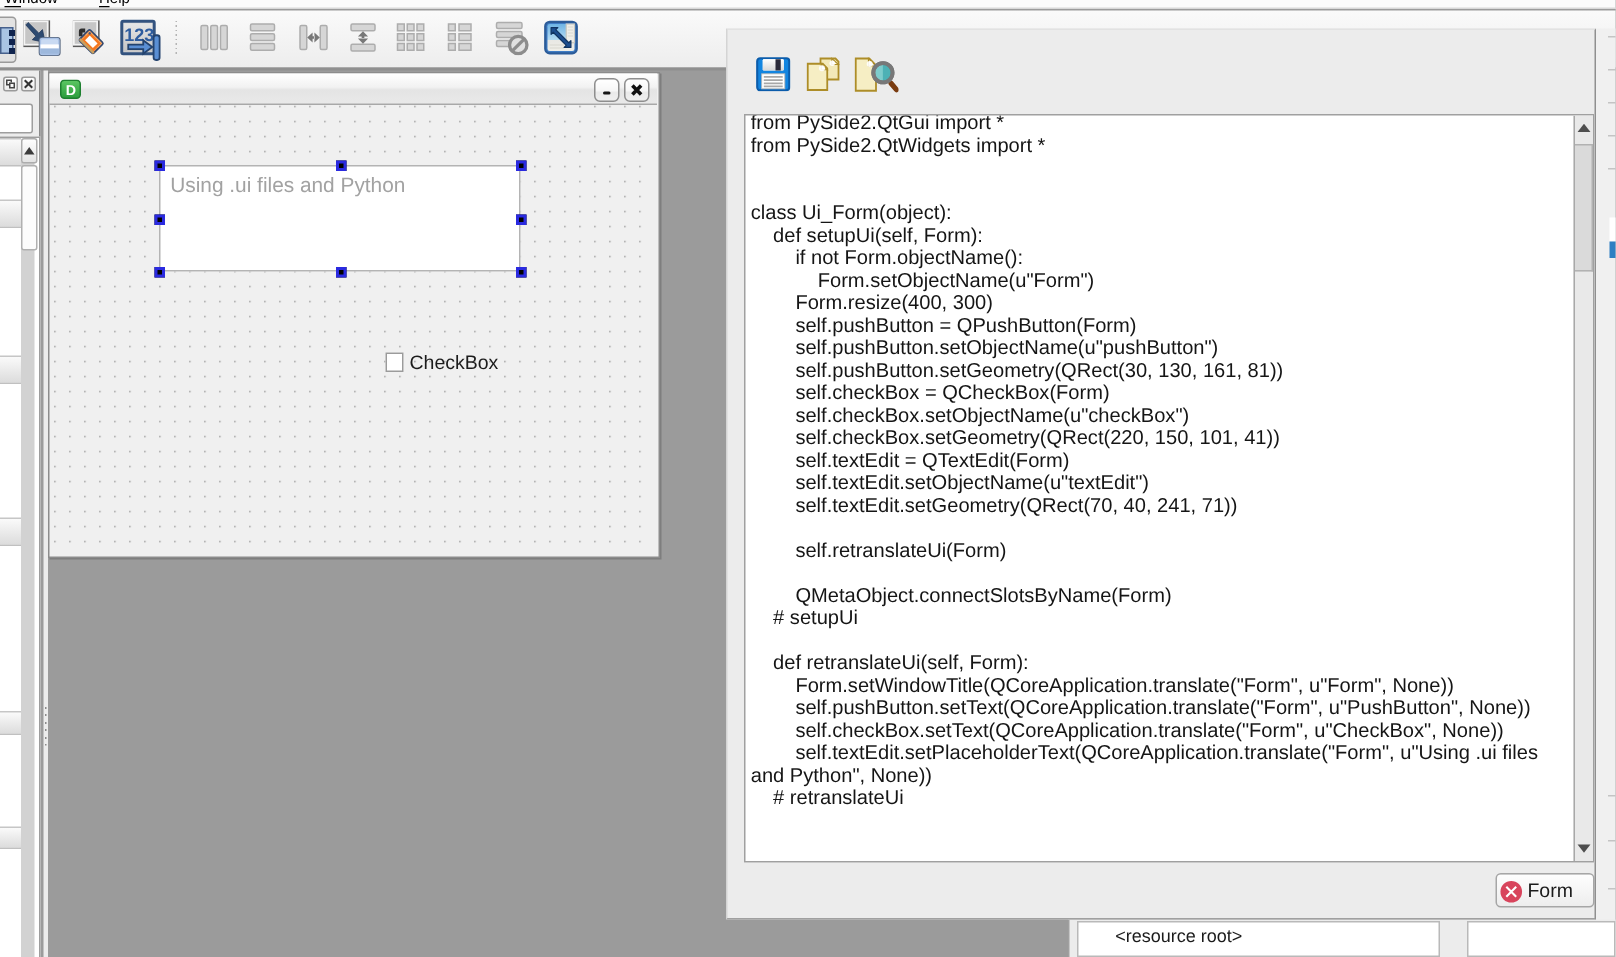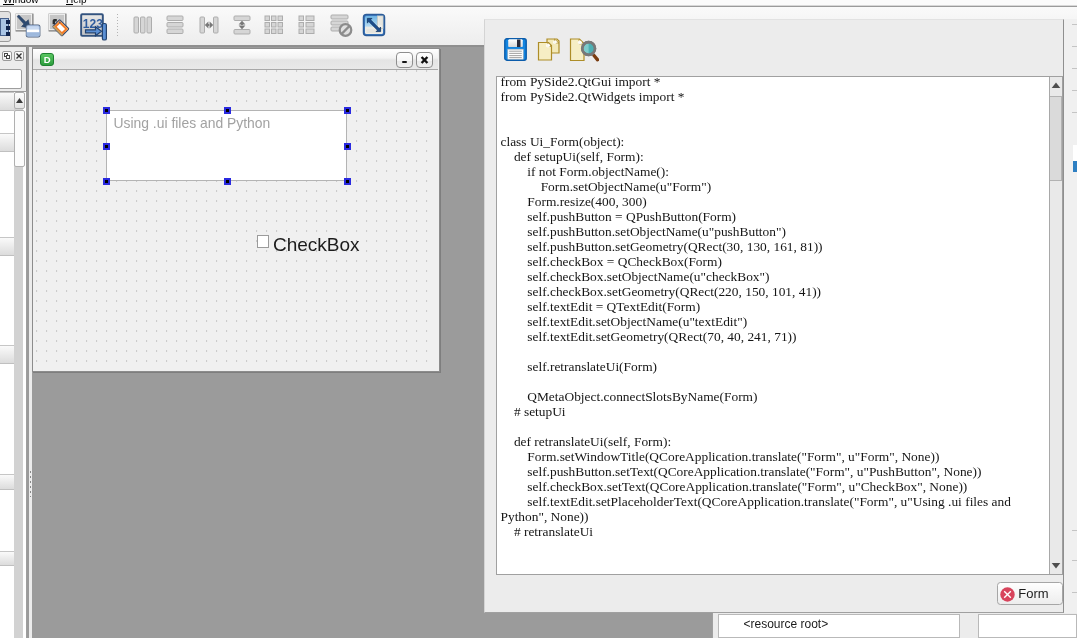--- a/index.html
+++ b/index.html
@@ -214,21 +214,21 @@
     <rect width="400" height="300" fill="#f0f0f0"></rect>
     <rect width="400" height="300" fill="url(#dots)"></rect>
   </svg>
 
   <div class="a" style="left:73px;top:61px;width:241px;height:71px;background:#fff;border:1px solid #b4b4b4">
     <div class="a" style="left:6.5px;top:3.5px;font-size:13.9px;color:#a2a2a2">Using .ui files and Python</div>
   </div>
 
 
   <div class="a" style="left:223.5px;top:186px;width:12.5px;height:12.5px;background:#fff;border:1px solid #9b9b9b"></div>
-  <div class="a" style="left:240px;top:185px;font-size:19px;color:#1c1c1c">CheckBox</div>
+  <div class="a" style="left:240px;top:185px;font-size:13px;color:#1c1c1c">CheckBox</div>
 </div>
 
 <div class="a" style="left:103px;top:107px;width:7px;height:7px;background:#000;border:2px solid #2a2ae0"></div>
 <div class="a" style="left:223.5px;top:107px;width:7px;height:7px;background:#000;border:2px solid #2a2ae0"></div>
 <div class="a" style="left:344px;top:107px;width:7px;height:7px;background:#000;border:2px solid #2a2ae0"></div>
 <div class="a" style="left:103px;top:142.5px;width:7px;height:7px;background:#000;border:2px solid #2a2ae0"></div>
 <div class="a" style="left:344px;top:142.5px;width:7px;height:7px;background:#000;border:2px solid #2a2ae0"></div>
 <div class="a" style="left:103px;top:178px;width:7px;height:7px;background:#000;border:2px solid #2a2ae0"></div>
 <div class="a" style="left:223.5px;top:178px;width:7px;height:7px;background:#000;border:2px solid #2a2ae0"></div>
 <div class="a" style="left:344px;top:178px;width:7px;height:7px;background:#000;border:2px solid #2a2ae0"></div>
@@ -286,21 +286,21 @@
     <path d="M1.5 1 L10.5 1 L15 5.5 L15 22.5 L1.5 22.5 Z" fill="#f6eec4" stroke="#ad8d28" stroke-width="1.2"></path>
     <path d="M10 1 L15 6 L10 6 Z" fill="#fcfaf0" stroke="#ad8d28" stroke-width="0.8"></path>
     <circle cx="10.8" cy="4.6" r="2" fill="#fff" opacity="0.9"></circle>
     <line x1="25" y1="17.5" x2="28.6" y2="21.8" stroke="#7a3c10" stroke-width="3.4" stroke-linecap="round"></line>
     <circle cx="19.6" cy="10.5" r="6.4" fill="#7ecccc" stroke="#787878" stroke-width="2.6"></circle>
     <path d="M19.6 4.1 A6.4 6.4 0 0 1 19.6 16.9 Z" fill="#3da8ad" opacity="0.75"></path>
     <circle cx="19.6" cy="10.5" r="6.4" fill="none" stroke="#787878" stroke-width="2.6"></circle>
   </svg>
 
   <div class="a" style="left:10.5px;top:56px;width:567px;height:499px;background:#fff;border:1px solid #a0a0a0;overflow:hidden">
-    <pre style="position:absolute;left:4px;top:-2.5px;width:535px;font-family:Liberation Serif, serif;font-size:13.4px;line-height:15px;color:#151515;white-space:pre-wrap">from PySide2.QtGui import *
+    <pre style="position:absolute;left:4px;top:-2.5px;width:535px;font-family:Liberation Sans, sans-serif;font-size:13.4px;line-height:15px;color:#151515;white-space:pre-wrap">from PySide2.QtGui import *
 from PySide2.QtWidgets import *
 
 
 class Ui_Form(object):
     def setupUi(self, Form):
         if not Form.objectName():
             Form.setObjectName(u"Form")
         Form.resize(400, 300)
         self.pushButton = QPushButton(Form)
         self.pushButton.setObjectName(u"pushButton")

